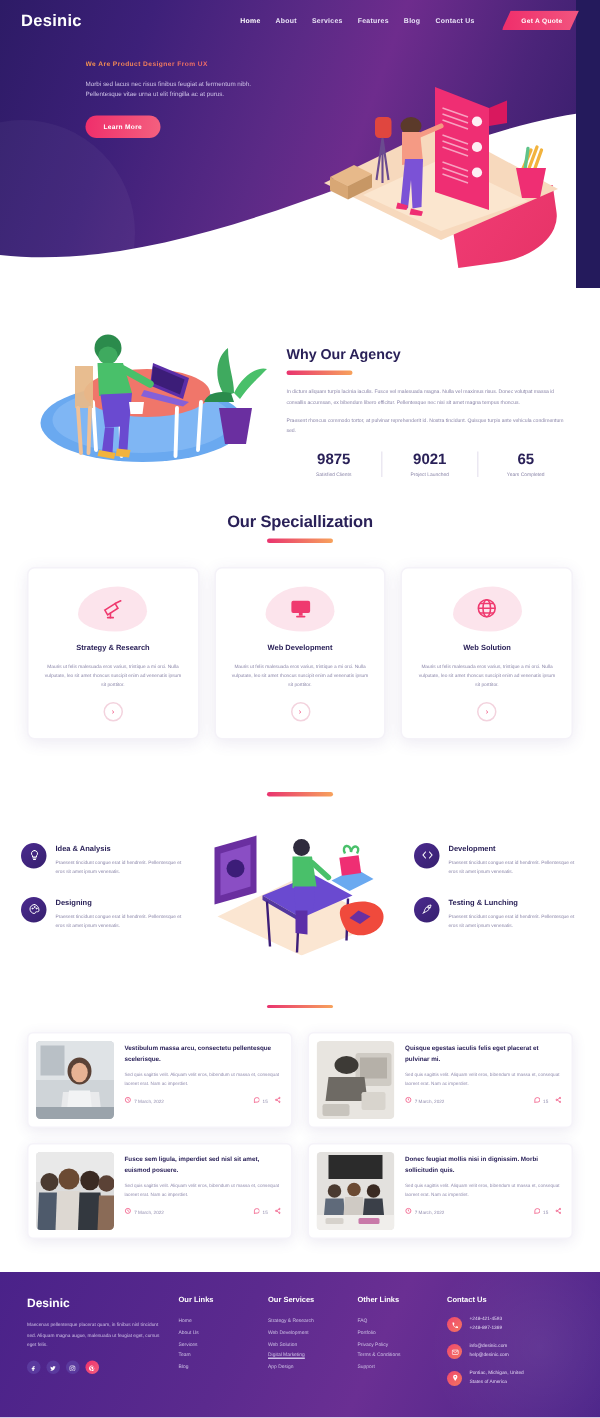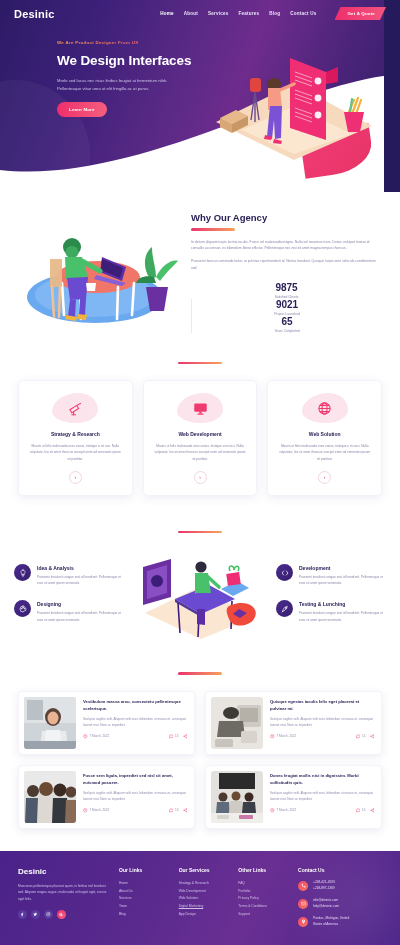--- a/index.html
+++ b/index.html
@@ -104,21 +104,21 @@
 
   
   .why {
     display: flex; align-items: flex-end; padding: 18px 18px 6px 10px; gap: 6px;
   }
   .why-illu { width: 175px; height: 108px; flex: none; }
   .why-right { flex: 1; padding-top: 2px; }
   .why-title { font-size: 9.5px; font-weight: bold; color: #2a2158; }
   .why-p { font-size: 3.4px; line-height: 2.0; color: #8a85a8; margin-top: 8px; }
   .why-p.second { margin-top: 6px; }
-  .stats { display: flex; margin-top: 10px; text-align: center; flex-direction: column; }
+  .stats { display: flex; margin-top: 10px; text-align: center; }
   .stat { flex: 1; padding: 0 2px; }
   .stat + .stat { border-left: 1px solid #ebe8f2; }
   .stat-num { font-size: 10px; font-weight: bold; color: #2a2158; }
   .stat-lbl { font-size: 3.3px; color: #8a85a8; margin-top: 2px; }
 
   
   .spec { padding: 18px 18px 12px; }
   .spec-cards { display: flex; gap: 10px; margin-top: 16px; }
   .spec-card {
     flex: 1; background: #fff; border-radius: 5px;
@@ -244,21 +244,20 @@
       <a class="nav-link">Features</a>
       <a class="nav-link">Blog</a>
       <a class="nav-link">Contact Us</a>
       <button class="quote-btn">Get A Quote</button>
     </div>
   </div>
 
   <div class="hero-body">
     <div class="hero-eyebrow">We Are Product Designer From UX</div>
     <div class="hero-title">
-      <div>We Design Interfaces</div>
     </div>
     <div class="hero-desc">Morbi sed lacus nec risus finibus feugiat at fermentum nibh. Pellentesque vitae urna ut elit fringilla ac at purus.</div>
     <button class="learn-btn">Learn More</button>
   </div>
 
   <svg class="hero-illu" viewBox="0 0 180 118">
     <polygon points="14,78 92,40 170,82 92,116" fill="#f7d9bd"></polygon>
     <polygon points="40,86 92,62 150,90 92,110" fill="#fbe6cf"></polygon>
 
     <polygon points="18,74 34,66 46,72 30,80" fill="#e7b98a"></polygon>
@@ -342,20 +341,21 @@
       </div>
       <div class="stat">
         <div class="stat-num">65</div>
         <div class="stat-lbl">Years Completed</div>
       </div>
     </div>
   </div>
 </div>
 
 <div class="spec">
+  <div class="sec-title">Our Speciallization</div>
   <div class="sec-underline"></div>
   <div class="spec-cards">
 
     <div class="spec-card">
       <div class="spec-icon-wrap">
         <div class="spec-blob"></div>
         <div class="spec-glyph">
           <svg width="15" height="15" viewBox="0 0 24 24" fill="none" stroke="#ef3a6f" stroke-width="1.7" stroke-linecap="round">
             <path d="M3 14 L14 7 L17 12 L6 19 Z"></path>
               <path d="M14 7 L20 4"></path>

